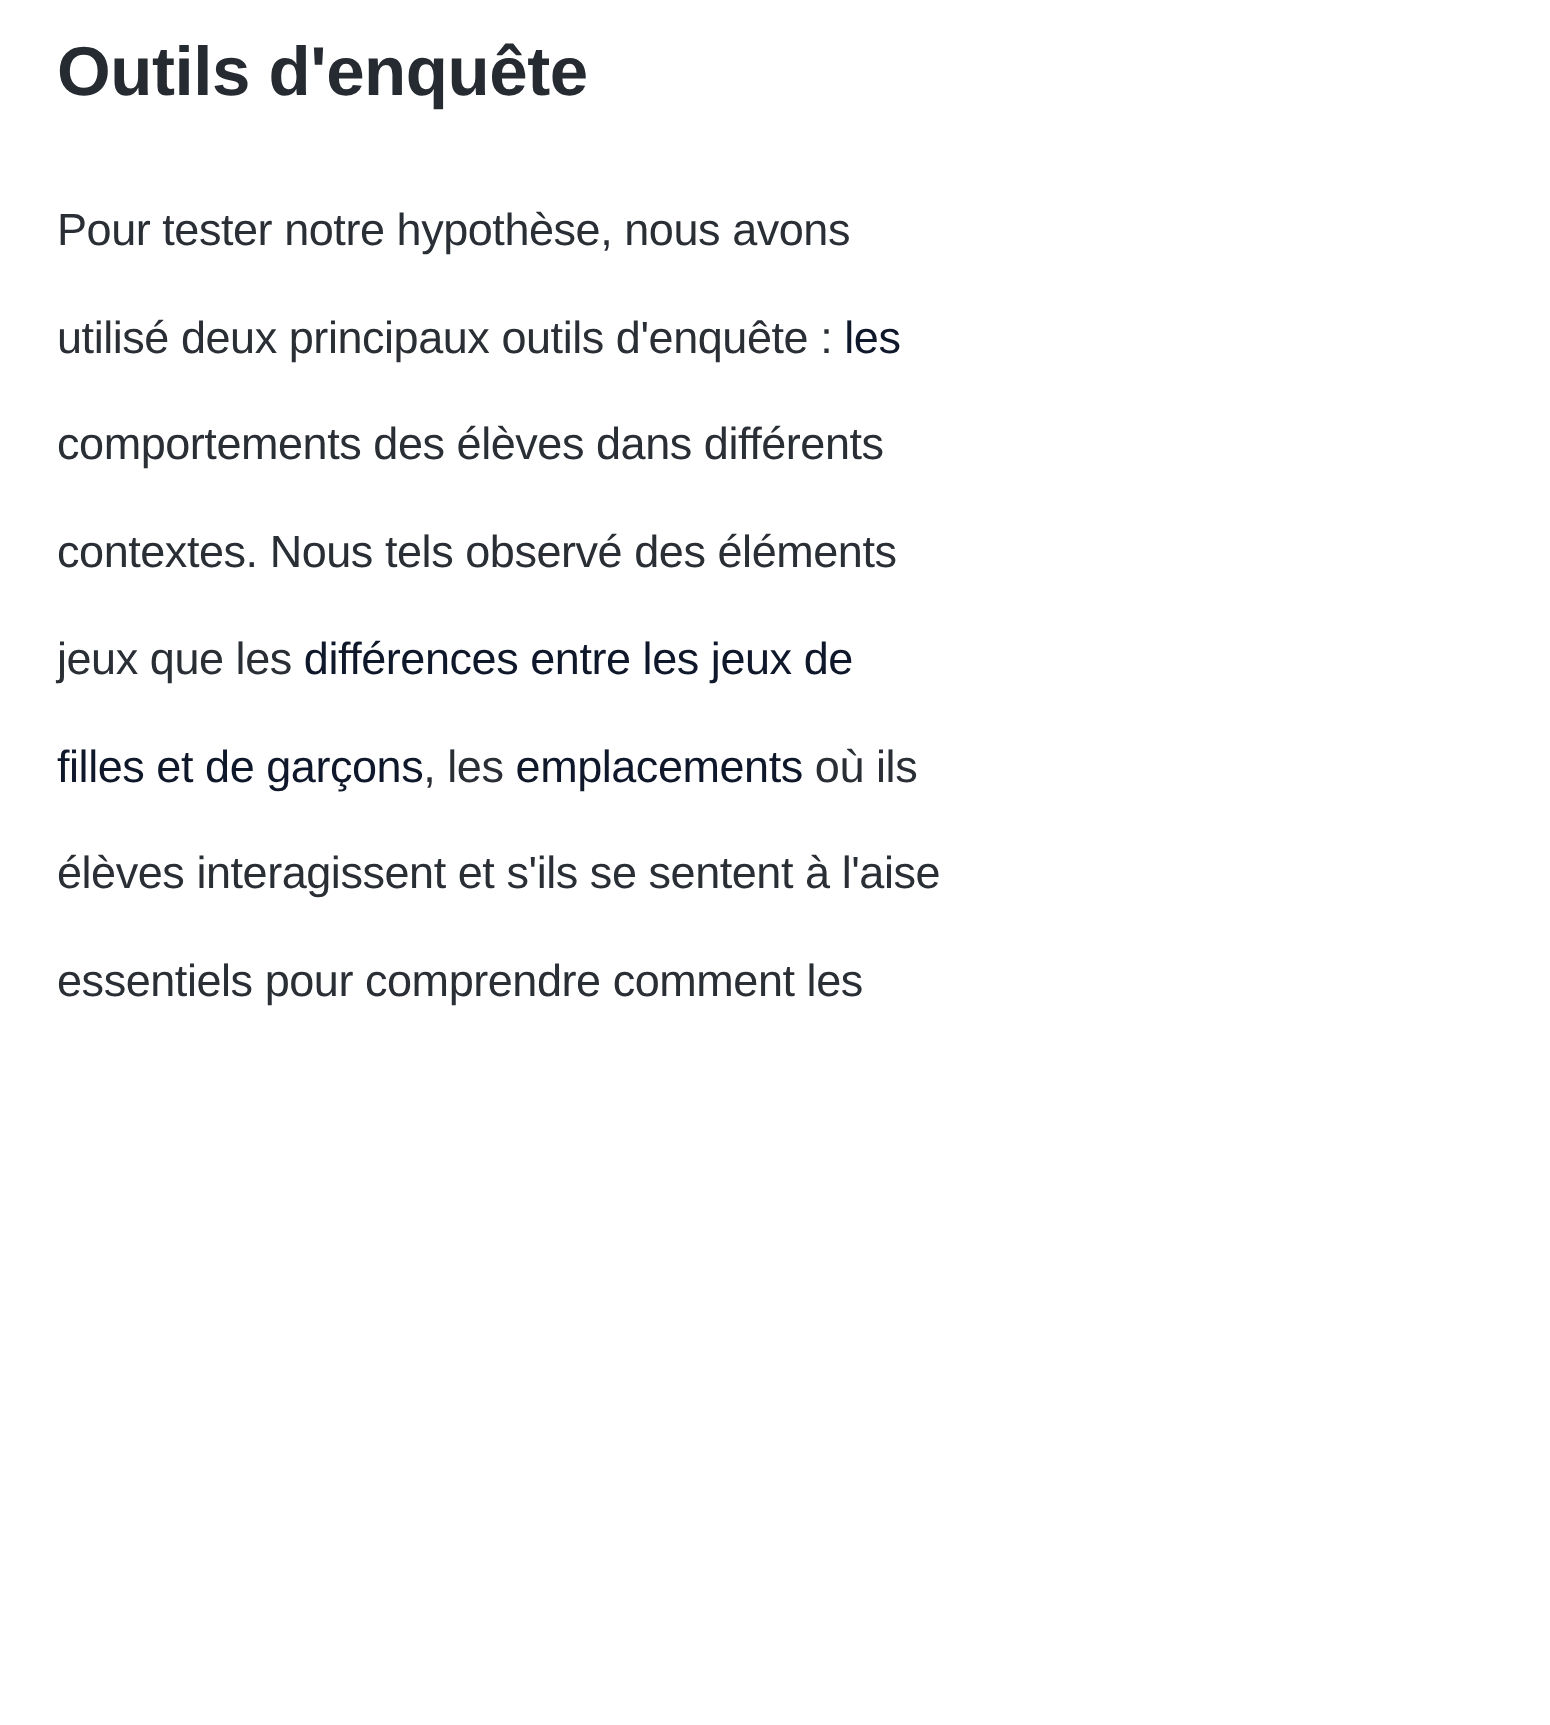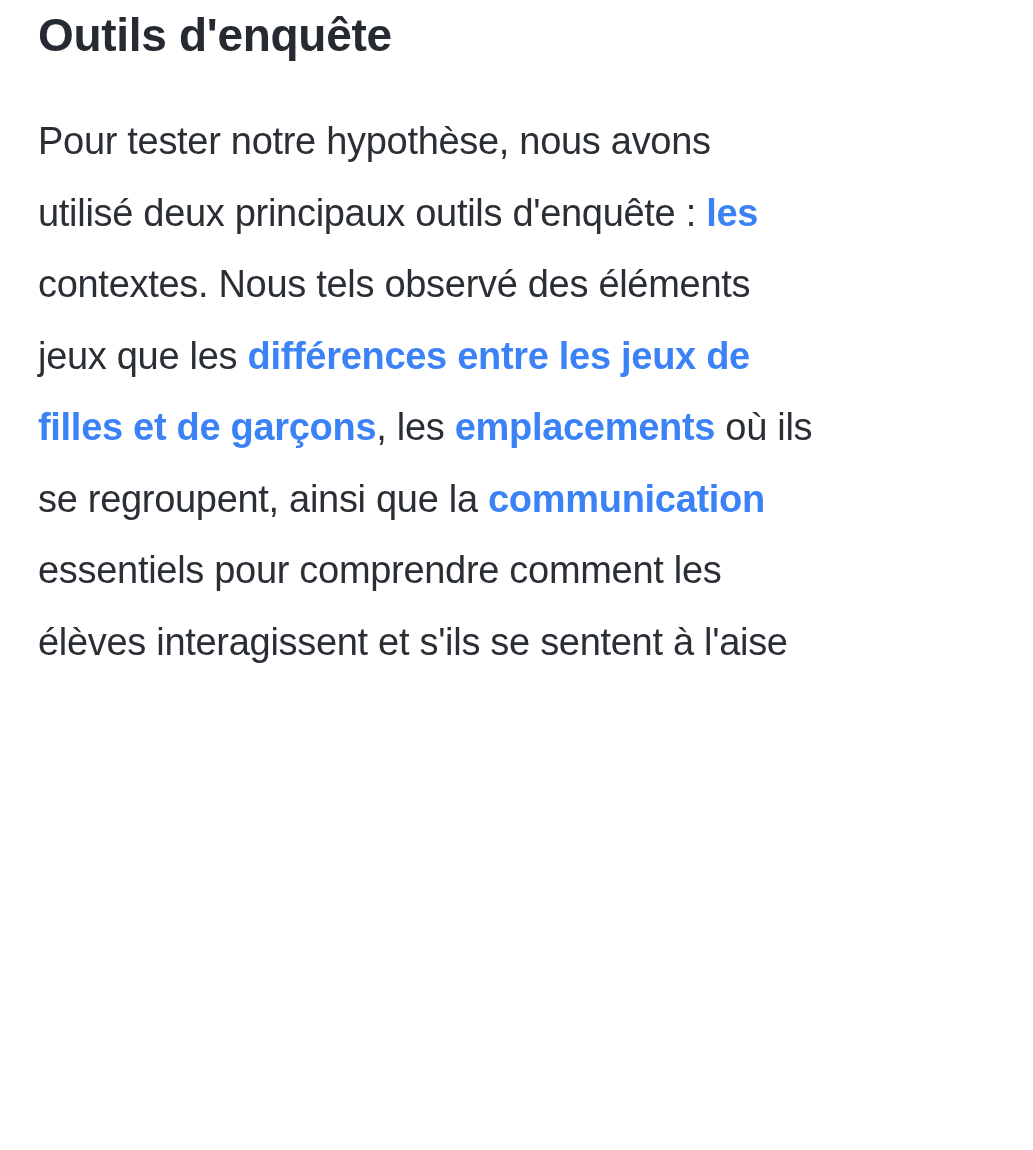--- a/index.html
+++ b/index.html
@@ -8,53 +8,53 @@
   }
   body {
     width: 1033px;
     height: 1150px;
     background: #ffffff;
     font-family: "Liberation Sans", "DejaVu Sans", sans-serif;
     color: #262a31;
     overflow: hidden;
   }
   .page {
-    padding: 4px 30px 0 38px;
+    padding: 16px 30px 0 38px;
   }
   .heading {
     margin: 0;
     font-size: 46px;
     line-height: 62px;
     font-weight: 700;
     letter-spacing: -0.3px;
     color: #262a31;
   }
   .paragraph {
     margin-top: 40px;
   }
   .text-line {
-    font-size: 38px;
+    font-size: 30px;
     line-height: 71.5px;
     letter-spacing: -0.3px;
     white-space: nowrap;
     color: #2a2e35;
   }
   .text-line b {
-    font-weight: 700;
-    color: #3b82f6;
+    font-weight: 400;
+    color: #0f172a;
   }
 </style>
 </head>
 <body>
 
 <main class="page">
   <h1 class="heading">Outils d'enquête</h1>
   <div class="paragraph" id="paragraph">
       <div class="text-line"><span>Pour tester notre hypothèse, nous avons</span></div>
       <div class="text-line"><span>utilisé deux principaux outils d'enquête : </span><b>les</b></div>
+      <div class="text-line"><span>comportements des élèves dans différents</span></div>
       <div class="text-line"><span>contextes. Nous tels observé des éléments</span></div>
       <div class="text-line"><span>jeux que les </span><b>différences entre les jeux de</b></div>
       <div class="text-line"><b>filles et de garçons</b><span>, les </span><b>emplacements</b><span> où ils</span></div>
-      <div class="text-line"><span>se regroupent, ainsi que la </span><b>communication</b></div>
+      <div class="text-line"><span>élèves interagissent et s'ils se sentent à l'aise</span></div>
       <div class="text-line"><span>essentiels pour comprendre comment les</span></div>
-      <div class="text-line"><span>élèves interagissent et s'ils se sentent à l'aise</span></div>
     </div>
 </main>
 
 </body></html>

